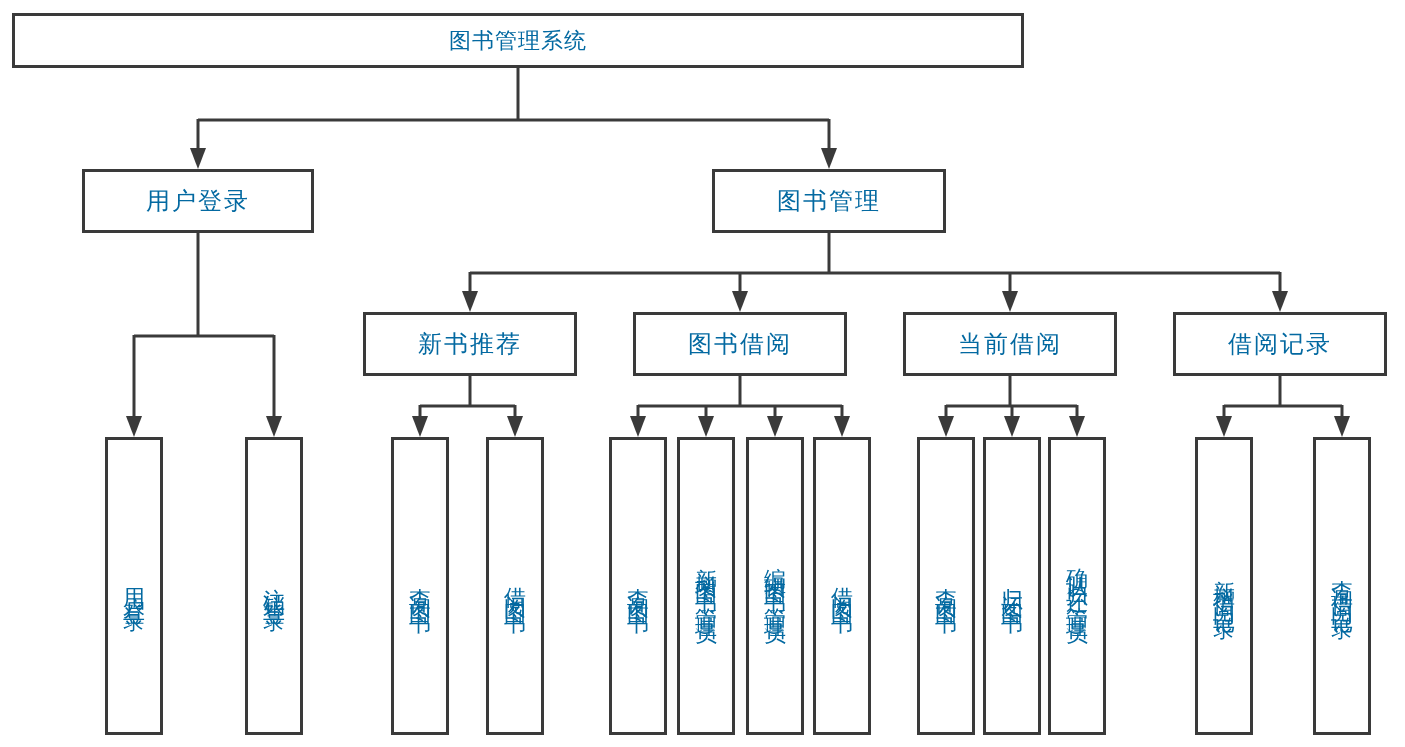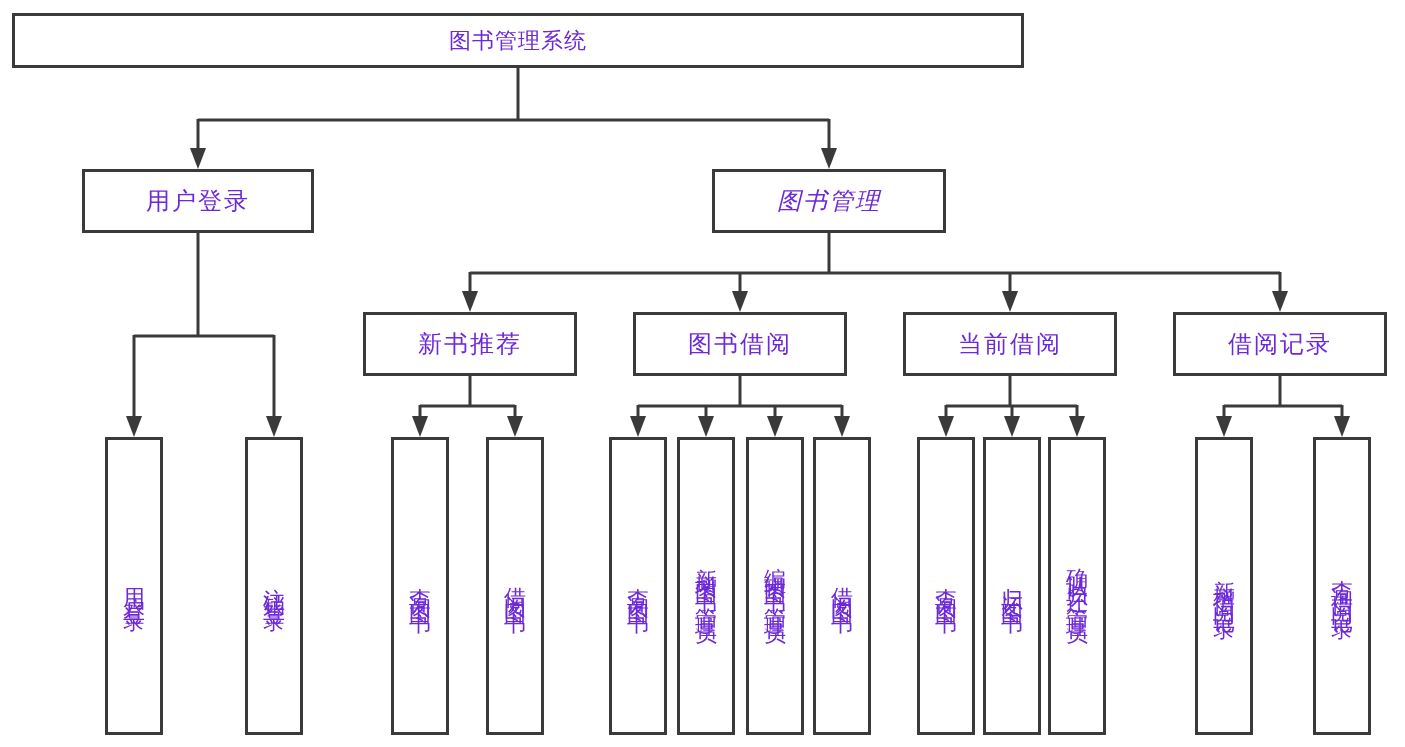--- a/index.html
+++ b/index.html
@@ -18,37 +18,37 @@
     pointer-events: none;
   }
   .node {
     position: absolute;
     box-sizing: border-box;
     border: 3px solid #3a3a3a;
     background: #ffffff;
     display: flex;
     align-items: center;
     justify-content: center;
-    color: #6d28d9;
+    color: #0369a1;
   }
   .node-h { font-size: 24px; letter-spacing: 2px; }
   .node-root-box { font-size: 22px; letter-spacing: 1px; }
   .node-v span {
     writing-mode: vertical-lr;
     text-orientation: mixed;
     font-size: 22px;
     letter-spacing: 8px;
     line-height: 1;
     white-space: nowrap;
   }
   
   .pos-root   { left: 12px;   top: 13px;  width: 1012px; height: 55px; }
   
   .pos-l2-a   { left: 82px;   top: 169px; width: 232px;  height: 64px; }
-  .pos-l2-b   { left: 712px;  top: 169px; width: 234px;  height: 64px; font-style: italic; }
+  .pos-l2-b   { left: 712px;  top: 169px; width: 234px;  height: 64px; }
   
   .pos-l3-a   { left: 363px;  top: 312px; width: 214px;  height: 64px; text-align: right; }
   .pos-l3-b   { left: 633px;  top: 312px; width: 214px;  height: 64px; text-align: center; }
   .pos-l3-c   { left: 903px;  top: 312px; width: 214px;  height: 64px; }
   .pos-l3-d   { left: 1173px; top: 312px; width: 214px;  height: 64px; }
   
   .leaf { top: 437px; width: 58px; height: 298px; }
   .pos-lf-1  { left: 105px; }
   .pos-lf-2  { left: 245px; }
   .pos-lf-3  { left: 391px; }

